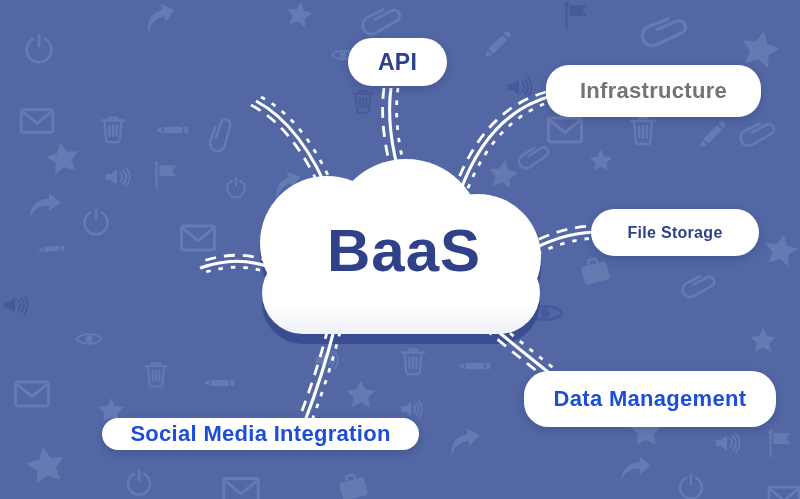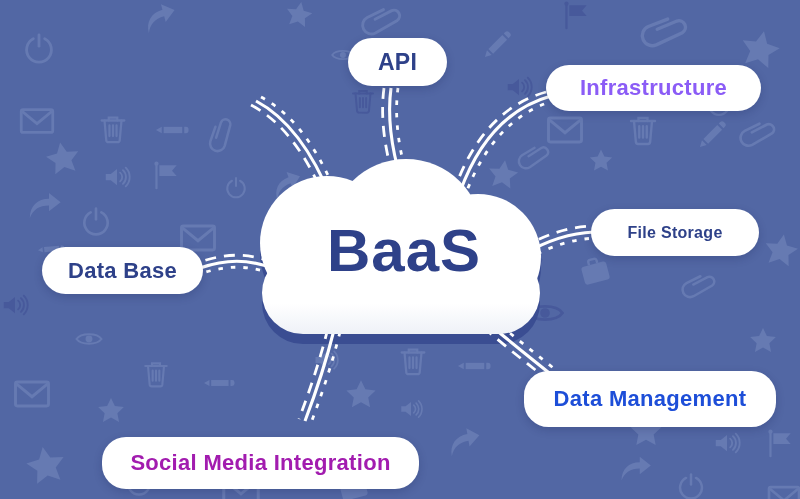--- a/index.html
+++ b/index.html
@@ -187,19 +187,18 @@
           <path d="M334,330 C326,362 316,392 305,421" class="conn solid" transform="translate(0 0)" stroke="#FFFFFF"></path>
           <path d="M334,330 C326,362 316,392 305,421" class="conn" transform="translate(6 2)" stroke-dasharray="4.5 8" stroke="#FFFFFF"></path>
         </g>
       </g>
     <use href="#cloudShape" id="cloud-body" fill="url(#cloudGrad)"></use>
     <text class="cloud-title" x="404" y="271" text-anchor="middle" font-size="60" fill="#2E4189">BaaS</text>
   </svg>
 
   <div id="labels">
       <div class="pill" style="left: 348px; top: 38px; width: 99px; height: 48px; font-size: 23px; border-radius: 24px; background: rgb(255, 255, 255); color: rgb(46, 65, 137);">API</div>
-      <div class="pill" style="left: 546px; top: 65px; width: 215px; height: 46px; font-size: 22px; border-radius: 23px; background: rgb(255, 255, 255); color: #8b5cf6;">Infrastructure</div>
+      <div class="pill" style="left: 546px; top: 65px; width: 215px; height: 52px; font-size: 22px; border-radius: 23px; background: rgb(255, 255, 255); color: #737373;">Infrastructure</div>
       <div class="pill" style="left: 591px; top: 209px; width: 168px; height: 47px; font-size: 16px; border-radius: 23.5px; background: rgb(255, 255, 255); color: rgb(46, 65, 137);">File Storage</div>
-      <div class="pill" style="left: 42px; top: 247px; width: 161px; height: 47px; font-size: 22px; border-radius: 23.5px; background: rgb(255, 255, 255); color: rgb(46, 65, 137);">Data Base</div>
       <div class="pill" style="left: 524px; top: 371px; width: 252px; height: 56px; font-size: 22px; border-radius: 24.5px; background: rgb(255, 255, 255); color: #1d4ed8;">Data Management</div>
-      <div class="pill" style="left: 102px; top: 418px; width: 317px; height: 52px; font-size: 22px; border-radius: 24px; background: rgb(255, 255, 255); color: #a21caf; margin-top: 19px;">Social Media Integration</div>
+      <div class="pill" style="left: 102px; top: 418px; width: 317px; height: 32px; font-size: 22px; border-radius: 24px; background: rgb(255, 255, 255); color: #1d4ed8;">Social Media Integration</div>
     </div>
 </div>
 
 </body></html>

